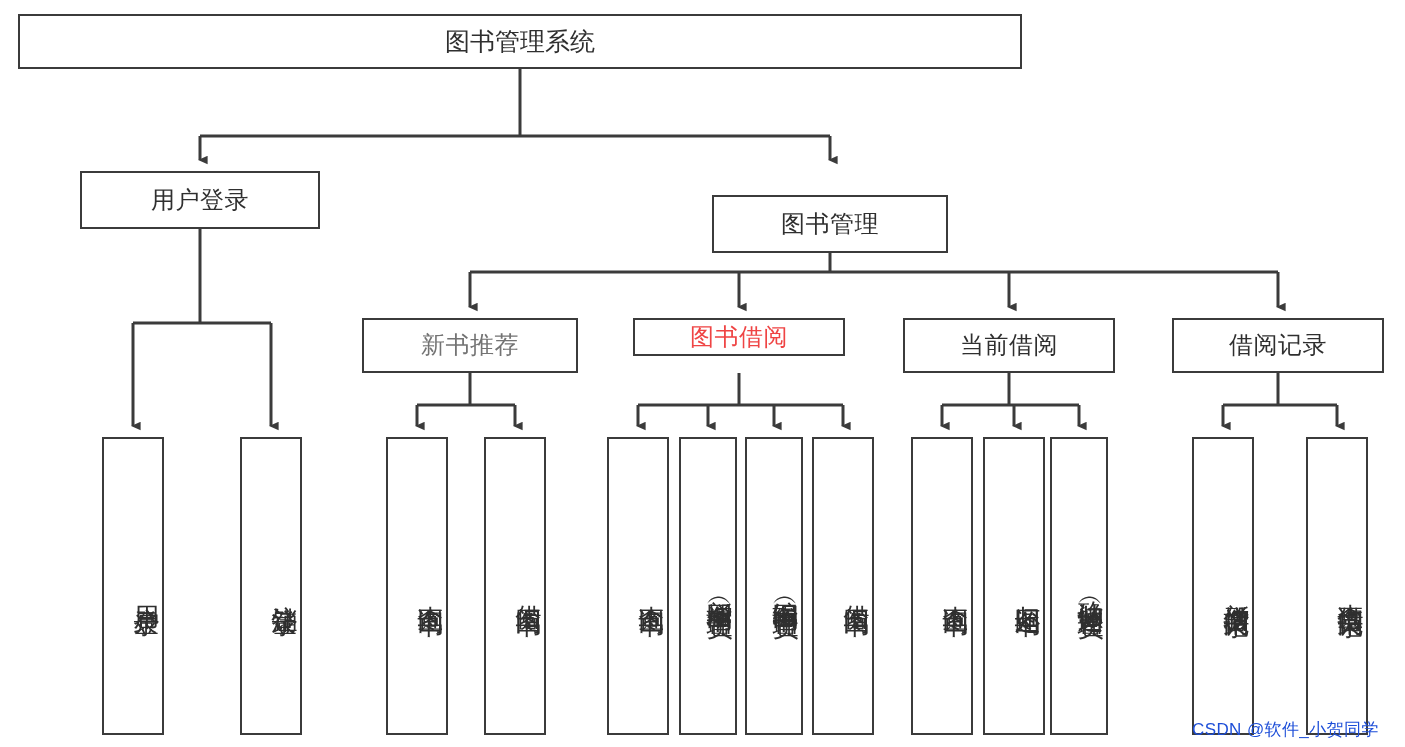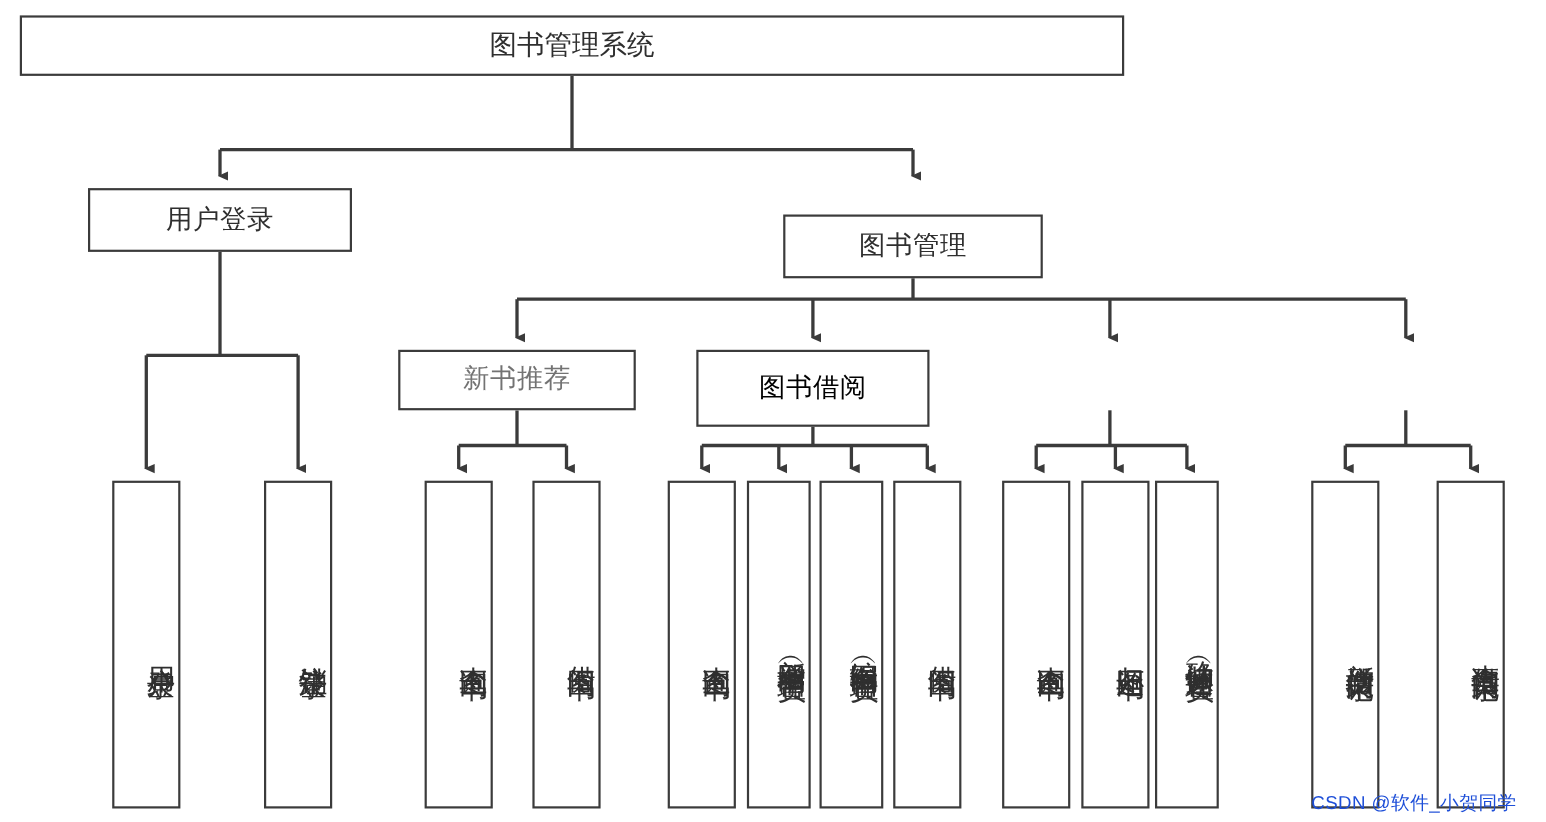--- a/index.html
+++ b/index.html
@@ -123,21 +123,23 @@
       <path d="M1337,405 L1337,426" marker-end="url(#arrow)"></path>
     </g>
   </svg>
 
   <div class="node root" id="n-root" style="left: 18px; top: 14px; width: 1004px; height: 55px; border-color: rgb(59, 59, 59); background: rgb(255, 255, 255); color: rgb(47, 47, 47);">图书管理系统</div>
 
   <div class="node h" style="left: 80px; top: 171px; width: 240px; height: 58px; border-color: rgb(59, 59, 59); background: rgb(255, 255, 255); color: rgb(47, 47, 47);">用户登录</div>
   <div class="node h" style="left: 712px; top: 171px; width: 236px; height: 58px; border-color: rgb(59, 59, 59); background: rgb(255, 255, 255); color: rgb(47, 47, 47); margin-top: 24px;">图书管理</div>
 
   <div class="node h" style="left: 362px; top: 318px; width: 216px; height: 55px; border-color: rgb(59, 59, 59); background: rgb(255, 255, 255); color: #737373;">新书推荐</div>
-  <div class="node h" style="left: 633px; top: 318px; width: 212px; height: 70px; border-color: rgb(59, 59, 59); background: rgb(255, 255, 255); color: #000000;">图书借阅</div>
+  <div class="node h" style="left: 633px; top: 318px; width: 212px; height: 38px; border-color: rgb(59, 59, 59); background: rgb(255, 255, 255); color: #ef4444;">图书借阅</div>
+  <div class="node h" style="left: 903px; top: 318px; width: 212px; height: 55px; border-color: rgb(59, 59, 59); background: rgb(255, 255, 255); color: rgb(47, 47, 47);">当前借阅</div>
+  <div class="node h" style="left: 1172px; top: 318px; width: 212px; height: 55px; border-color: rgb(59, 59, 59); background: rgb(255, 255, 255); color: rgb(47, 47, 47);">借阅记录</div>
 
   <div class="node v" style="left: 102px; top: 437px; width: 62px; height: 298px; border-color: rgb(59, 59, 59); background: rgb(255, 255, 255); color: rgb(47, 47, 47);">用户登录</div>
   <div class="node v" style="left: 240px; top: 437px; width: 62px; height: 298px; border-color: rgb(59, 59, 59); background: rgb(255, 255, 255); color: rgb(47, 47, 47);">注销登录</div>
   <div class="node v" style="left: 386px; top: 437px; width: 62px; height: 298px; border-color: rgb(59, 59, 59); background: rgb(255, 255, 255); color: rgb(47, 47, 47);">查询图书</div>
   <div class="node v" style="left: 484px; top: 437px; width: 62px; height: 298px; border-color: rgb(59, 59, 59); background: rgb(255, 255, 255); color: rgb(47, 47, 47);">借阅图书</div>
   <div class="node v" style="left: 607px; top: 437px; width: 62px; height: 298px; border-color: rgb(59, 59, 59); background: rgb(255, 255, 255); color: rgb(47, 47, 47);">查询图书</div>
   <div class="node v tall" style="left: 679px; top: 437px; width: 58px; height: 298px; border-color: rgb(59, 59, 59); background: rgb(255, 255, 255); color: rgb(47, 47, 47);">新增图书（管理员）</div>
   <div class="node v tall" style="left: 745px; top: 437px; width: 58px; height: 298px; border-color: rgb(59, 59, 59); background: rgb(255, 255, 255); color: rgb(47, 47, 47);">编辑图书（管理员）</div>
   <div class="node v" style="left: 812px; top: 437px; width: 62px; height: 298px; border-color: rgb(59, 59, 59); background: rgb(255, 255, 255); color: rgb(47, 47, 47);">借阅图书</div>
   <div class="node v" style="left: 911px; top: 437px; width: 62px; height: 298px; border-color: rgb(59, 59, 59); background: rgb(255, 255, 255); color: rgb(47, 47, 47);">查询图书</div>

